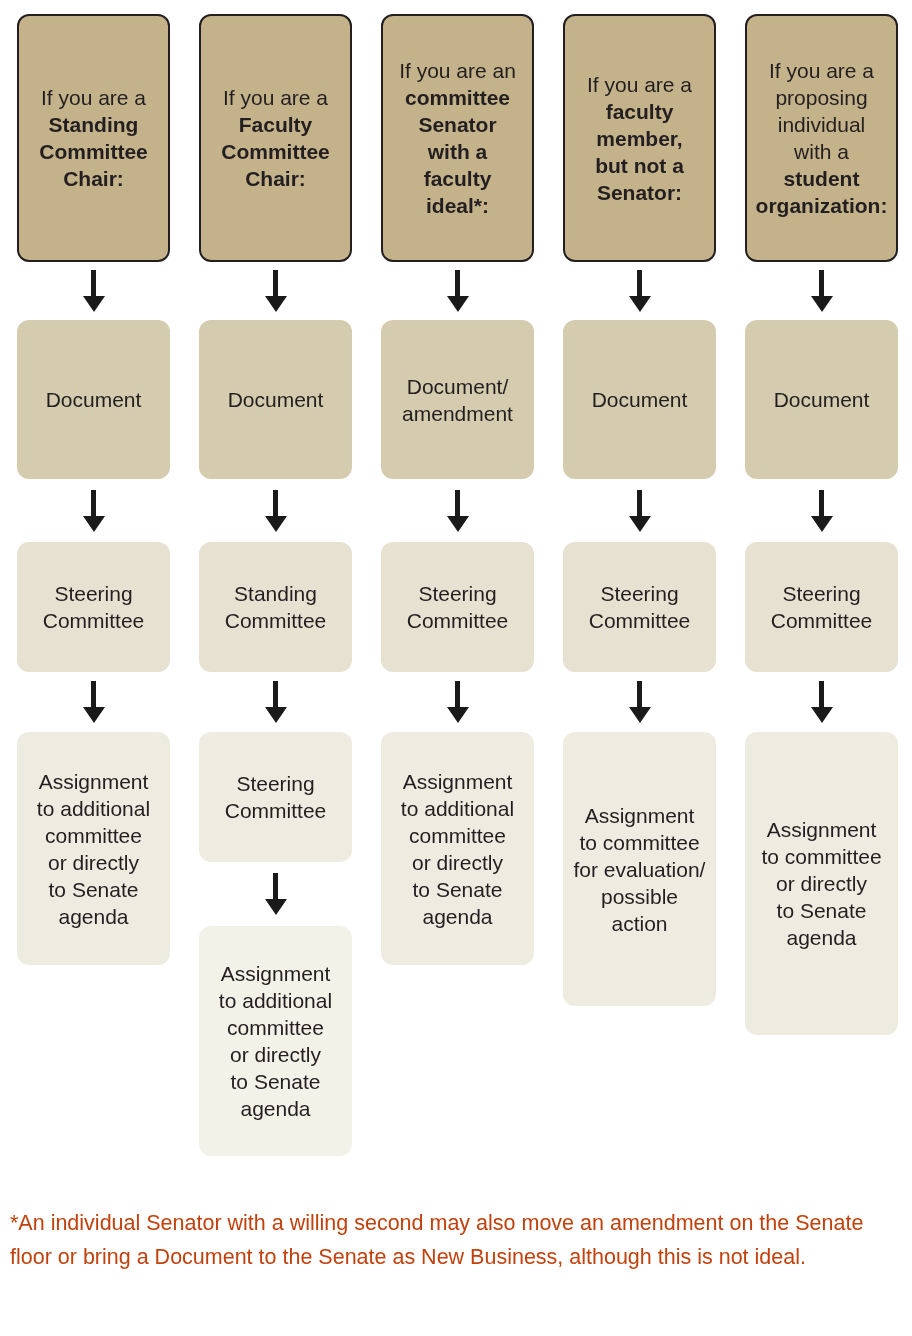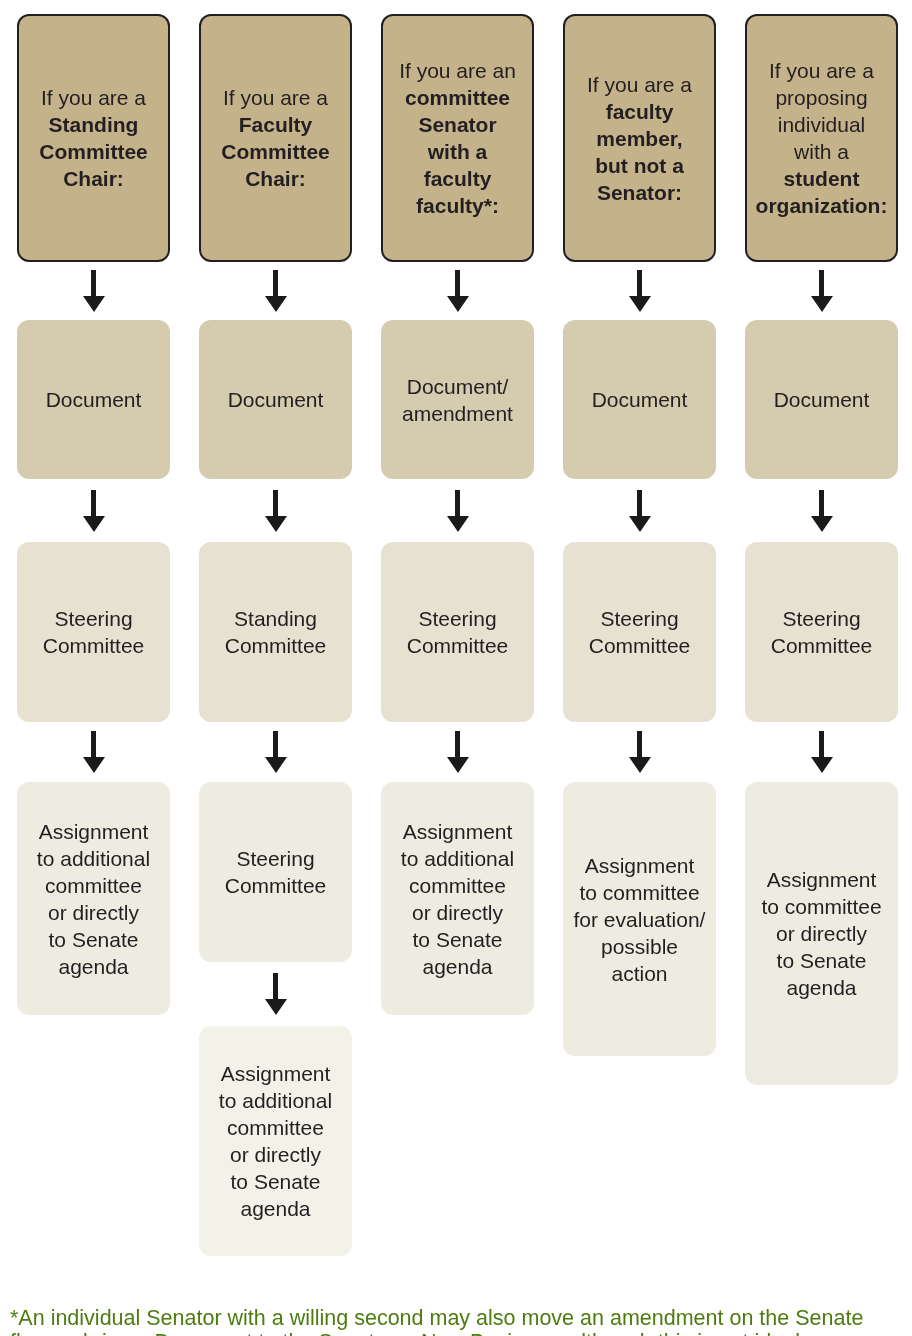--- a/index.html
+++ b/index.html
@@ -40,21 +40,21 @@
     flex-direction:column;
     white-space:normal;
   }
   .header-box span{display:block;line-height:27px;}
   [data-bold="true"]{font-weight:bold;}
   .s2{background:#d5cbae;}
   .s3{background:#e7e1d2;}
   .s4{background:#eeece0;}
   .s5{background:#f3f2e9;}
   .h159{height:159px}
-  .h160{height:180px}
+  .h160{height:130px}
   .h230{height:230px}
   .h233{height:233px}
   .h274{height:274px}
   .h303{height:303px}
   .gap{
     display:flex;
     align-items:center;
     justify-content:center;
   }
   .g58{height:58px}
@@ -66,22 +66,22 @@
   .arrow .head{
     width:0;height:0;
     border-left:11px solid transparent;
     border-right:11px solid transparent;
     border-top:16px solid #1a1a1a;
   }
   .footnote{
     margin:50px 0 0 10px;
     max-width:895px;
     font-size:21.5px;
-    line-height:24px;
-    color:#4d7c0f;
+    line-height:34px;
+    color:#c2410c;
   }
 </style>
 </head>
 <body>
 
 <div class="flow">
 
   <div class="col">
     <div class="box header-box">
       <span data-bold="false">If you are a</span>
@@ -162,21 +162,21 @@
 agenda</div>
   </div>
 
   <div class="col">
     <div class="box header-box">
       <span data-bold="false">If you are an</span>
       <span data-bold="true">committee</span>
       <span data-bold="true">Senator</span>
       <span data-bold="true">with a</span>
       <span data-bold="true">faculty</span>
-      <span data-bold="true">faculty*:</span>
+      <span data-bold="true">ideal*:</span>
     </div>
     <div class="gap g58">
       <div class="arrow">
           <div class="shaft"></div>
           <div class="head"></div>
         </div>
     </div>
     <div class="box s2 h159">Document/
 amendment</div>
     <div class="gap g63">

